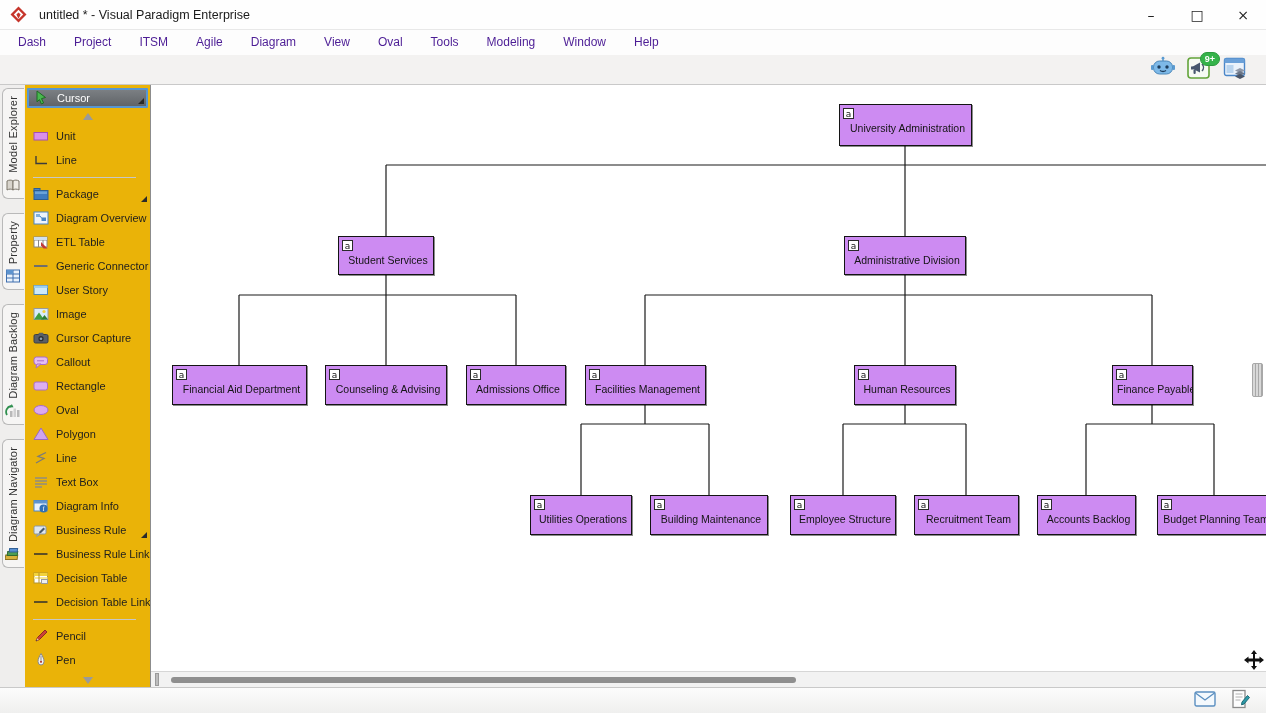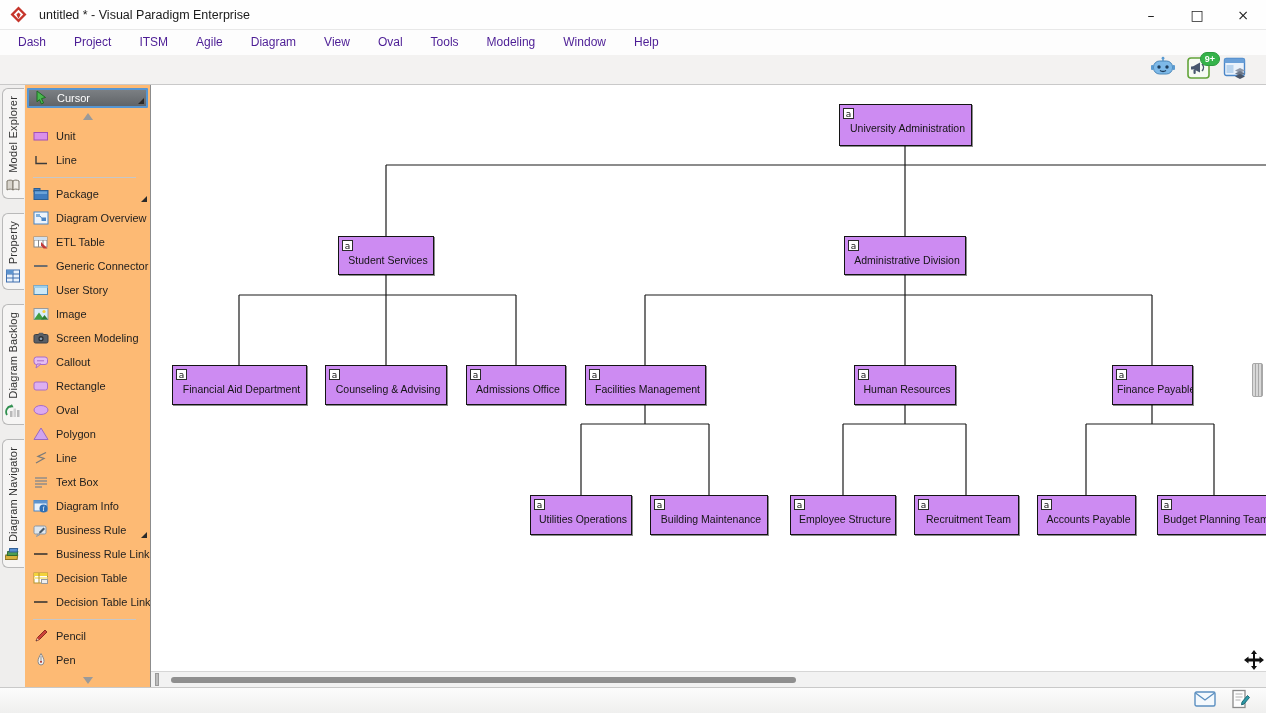--- a/index.html
+++ b/index.html
@@ -39,21 +39,21 @@
   
   .tabstrip { width:25px; background:#efeeed; flex:0 0 auto; display:flex; flex-direction:column;
     align-items:center; padding-top:3px; gap:14px; }
   .side-tab { width:22px; border:1px solid #b9b9b9; border-right:none; border-radius:6px 0 0 6px;
     background:#f6f5f4; display:flex; flex-direction:column; align-items:center; padding:7px 0 5px; gap:4px; }
   .side-tab .vlabel { writing-mode:vertical-rl; transform:rotate(180deg); font-size:11px; color:#333;
     letter-spacing:.2px; }
   .side-tab .ticon { width:16px; height:16px; }
 
   
-  .palette { width:125px; background:#fdba74; flex:0 0 auto; padding-top:3px; position:relative; }
+  .palette { width:125px; background:#eab308; flex:0 0 auto; padding-top:3px; position:relative; }
   .prow { height:24px; display:flex; align-items:center; gap:7px; padding-left:8px; position:relative;
     font-size:11px; color:#1e1e1e; white-space:nowrap; }
   .prow .picon { width:16px; height:16px; flex:0 0 auto; display:flex; align-items:center; justify-content:center; }
   .prow.selected { height:20px; margin:0 2px 0 2px; border:2px solid #5796d2;
     background:linear-gradient(#7b7f83,#606468); color:#fff; padding-left:5px; border-radius:1px; }
   .corner-tri { position:absolute; right:3px; bottom:4px; width:0; height:0;
     border-left:6px solid transparent; border-bottom:6px solid #2a2a2a; }
   .prow.selected .corner-tri { right:2px; bottom:2px; }
   .pscroll { height:16px; display:flex; align-items:center; justify-content:center; }
   .tri-up { width:0; height:0; border-left:5px solid transparent; border-right:5px solid transparent;
@@ -301,21 +301,21 @@
         </div>
         <div class="prow">
           <span class="picon">
             <svg viewBox="0 0 16 16" width="16" height="16">
               <rect x="1" y="4.5" width="14" height="8.5" rx="1.5" fill="#5a5f66" stroke="#3a3e44"></rect>
               <rect x="5.5" y="2.8" width="5" height="2.5" rx="1" fill="#5a5f66"></rect>
               <circle cx="8" cy="8.7" r="2.6" fill="#2c2f33"></circle>
               <circle cx="8" cy="8.7" r="1.3" fill="#8fa3b8"></circle>
             </svg>
           </span>
-          <span>Screen Modeling</span>
+          <span>Cursor Capture</span>
         </div>
         <div class="prow">
           <span class="picon">
             <svg viewBox="0 0 16 16" width="16" height="16">
               <rect x="1" y="3" width="13.5" height="7.5" rx="2.5" fill="#e5bdf2" stroke="#a86cc8"></rect>
               <polygon points="4,10 8,10 3,14" fill="#e5bdf2" stroke="#a86cc8"></polygon>
               <line x1="4" y1="6.8" x2="11" y2="6.8" stroke="#a86cc8"></line>
             </svg>
           </span>
           <span>Callout</span>
@@ -518,21 +518,21 @@
           <div class="node" style="left: 639px; top: 410px; width: 106px; height: 40px;">
             <span class="nbadge">a</span>
             <span class="nlabel">Employee Structure</span>
           </div>
           <div class="node" style="left: 763px; top: 410px; width: 105px; height: 40px;">
             <span class="nbadge">a</span>
             <span class="nlabel">Recruitment Team</span>
           </div>
           <div class="node" style="left: 886px; top: 410px; width: 99px; height: 40px;">
             <span class="nbadge">a</span>
-            <span class="nlabel">Accounts Payable</span>
+            <span class="nlabel">Accounts Backlog</span>
           </div>
           <div class="node" style="left: 1006px; top: 410px; width: 114px; height: 40px;">
             <span class="nbadge">a</span>
             <span class="nlabel">Budget Planning Team</span>
           </div>
         </div>
 
       <div class="vthumb"></div>
       <svg class="move-cursor" viewBox="0 0 20 20">
         <path fill="#111" d="M10 0 L13 4 H11 V8.5 H15.5 V6.5 L20 10 L15.5 13.5 V11.5 H11 V16 H13 L10 20 L7 16 H9 V11.5 H4.5 V13.5 L0 10 L4.5 6.5 V8.5 H9 V4 H7 Z"></path>

